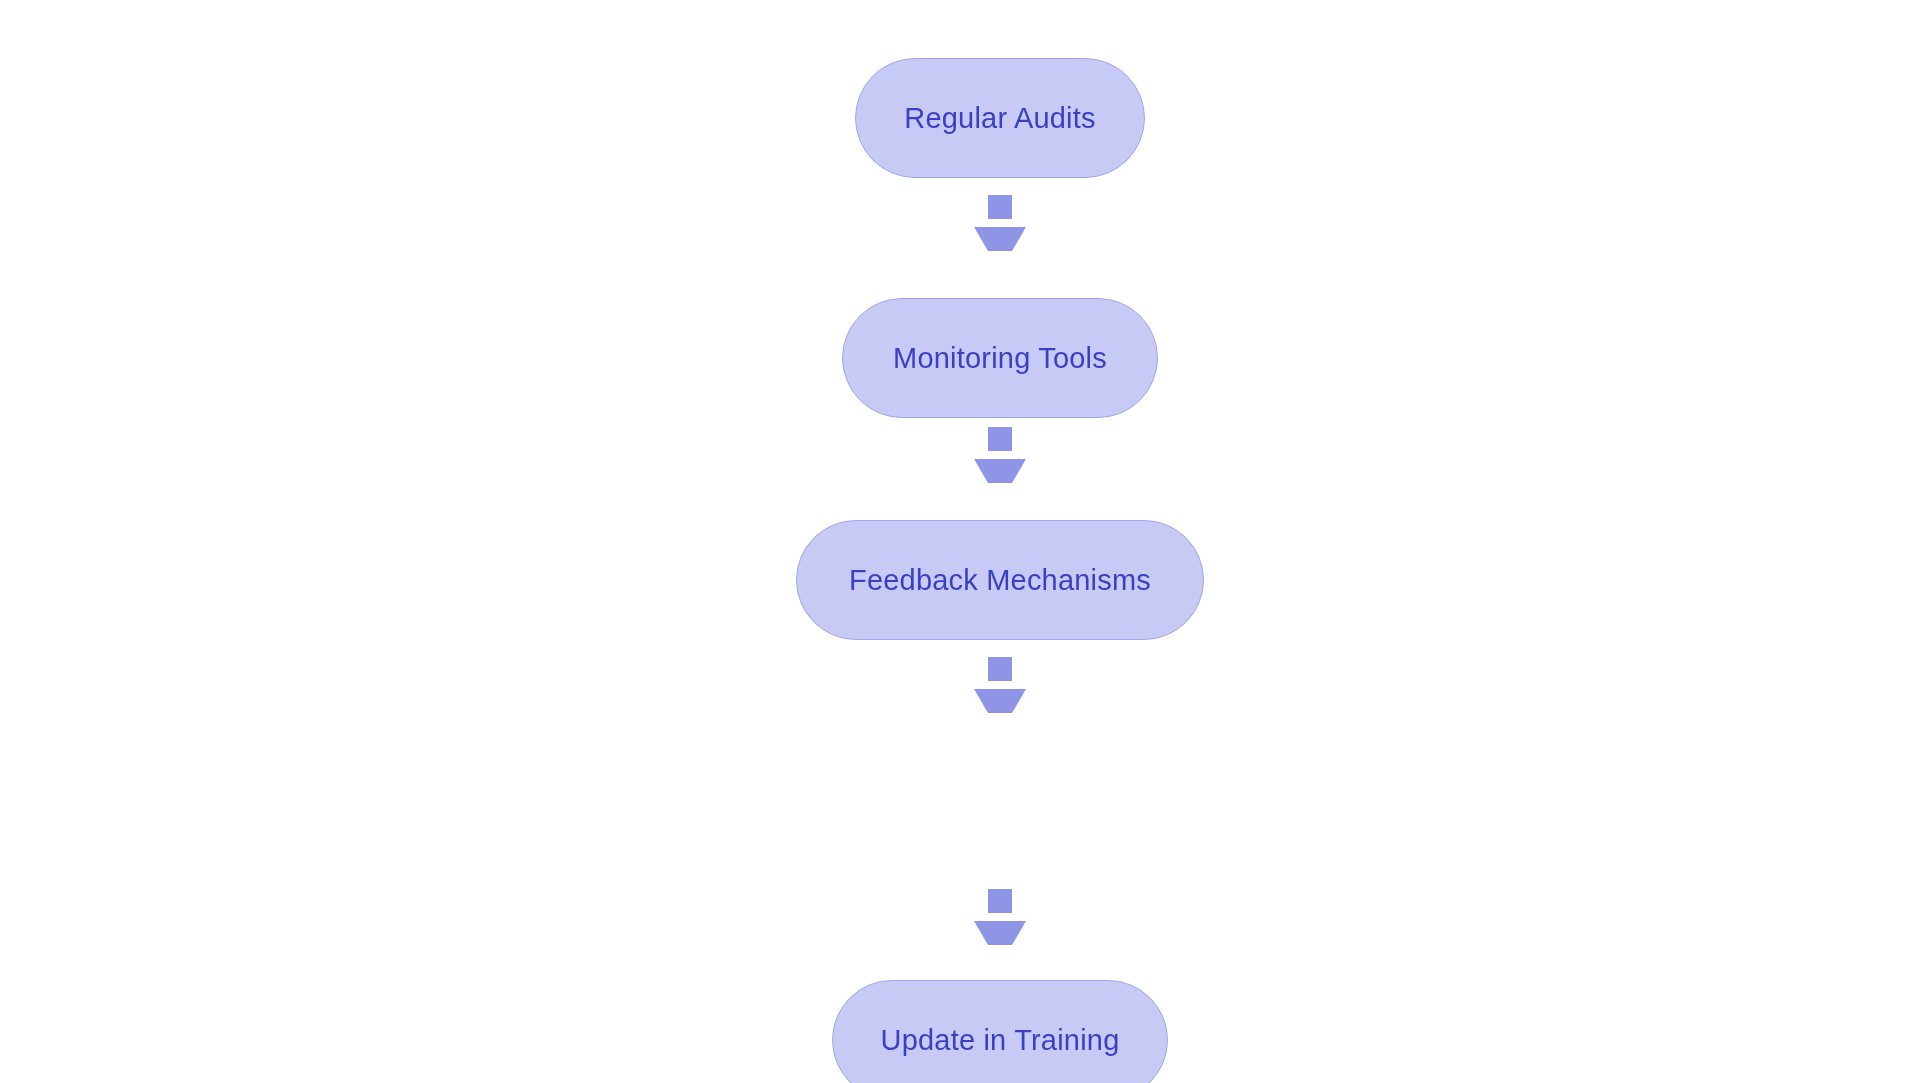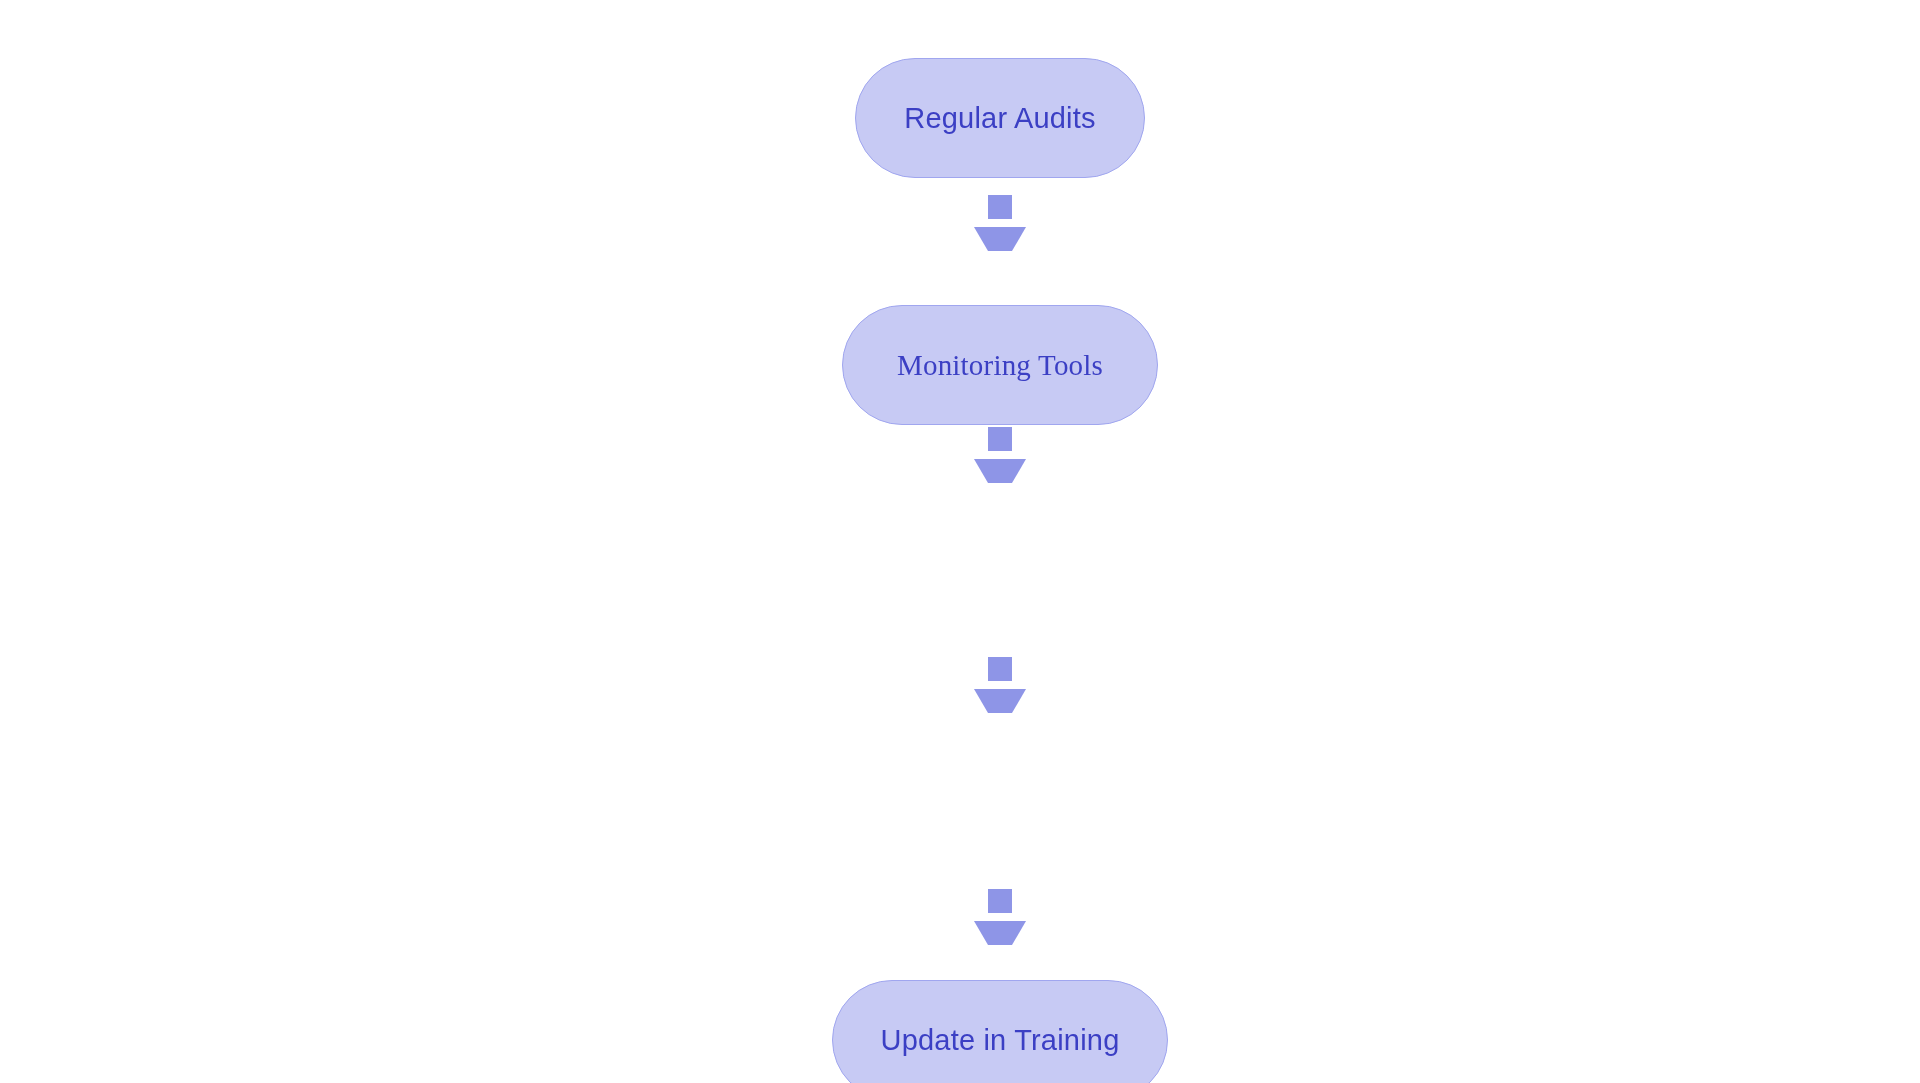--- a/index.html
+++ b/index.html
@@ -29,21 +29,21 @@
     border: 1.5px solid var(--node-border);
     color: var(--node-text);
     font-size: 29px;
     letter-spacing: 0.2px;
     display: flex;
     align-items: center;
     justify-content: center;
     white-space: nowrap;
   }
   .n1 { top: 18px;  left: 815px; width: 290px; }
-  .n2 { top: 265px; left: 802px; width: 316px; font-family: Liberation Serif, serif; }
+  .n2 { top: 258px; left: 802px; width: 316px; }
   .n3 { top: 480px; left: 756px; width: 408px; }
   .n4 { top: 712px; left: 809px; width: 302px; }
   .n5 { top: 940px; left: 792px; width: 336px; }
 
   .arrow {
     position: absolute;
     left: 946px;           
     width: 28px;
     display: flex;
     flex-direction: column;
@@ -77,20 +77,21 @@
     <div class="head"></div>
   </div>
 
   <div class="node n2">Monitoring Tools</div>
 
   <div class="arrow a2">
     <div class="shaft"></div>
     <div class="head"></div>
   </div>
 
+  <div class="node n3">Feedback Mechanisms</div>
 
   <div class="arrow a3">
     <div class="shaft"></div>
     <div class="head"></div>
   </div>
 
 
   <div class="arrow a4">
     <div class="shaft"></div>
     <div class="head"></div>

